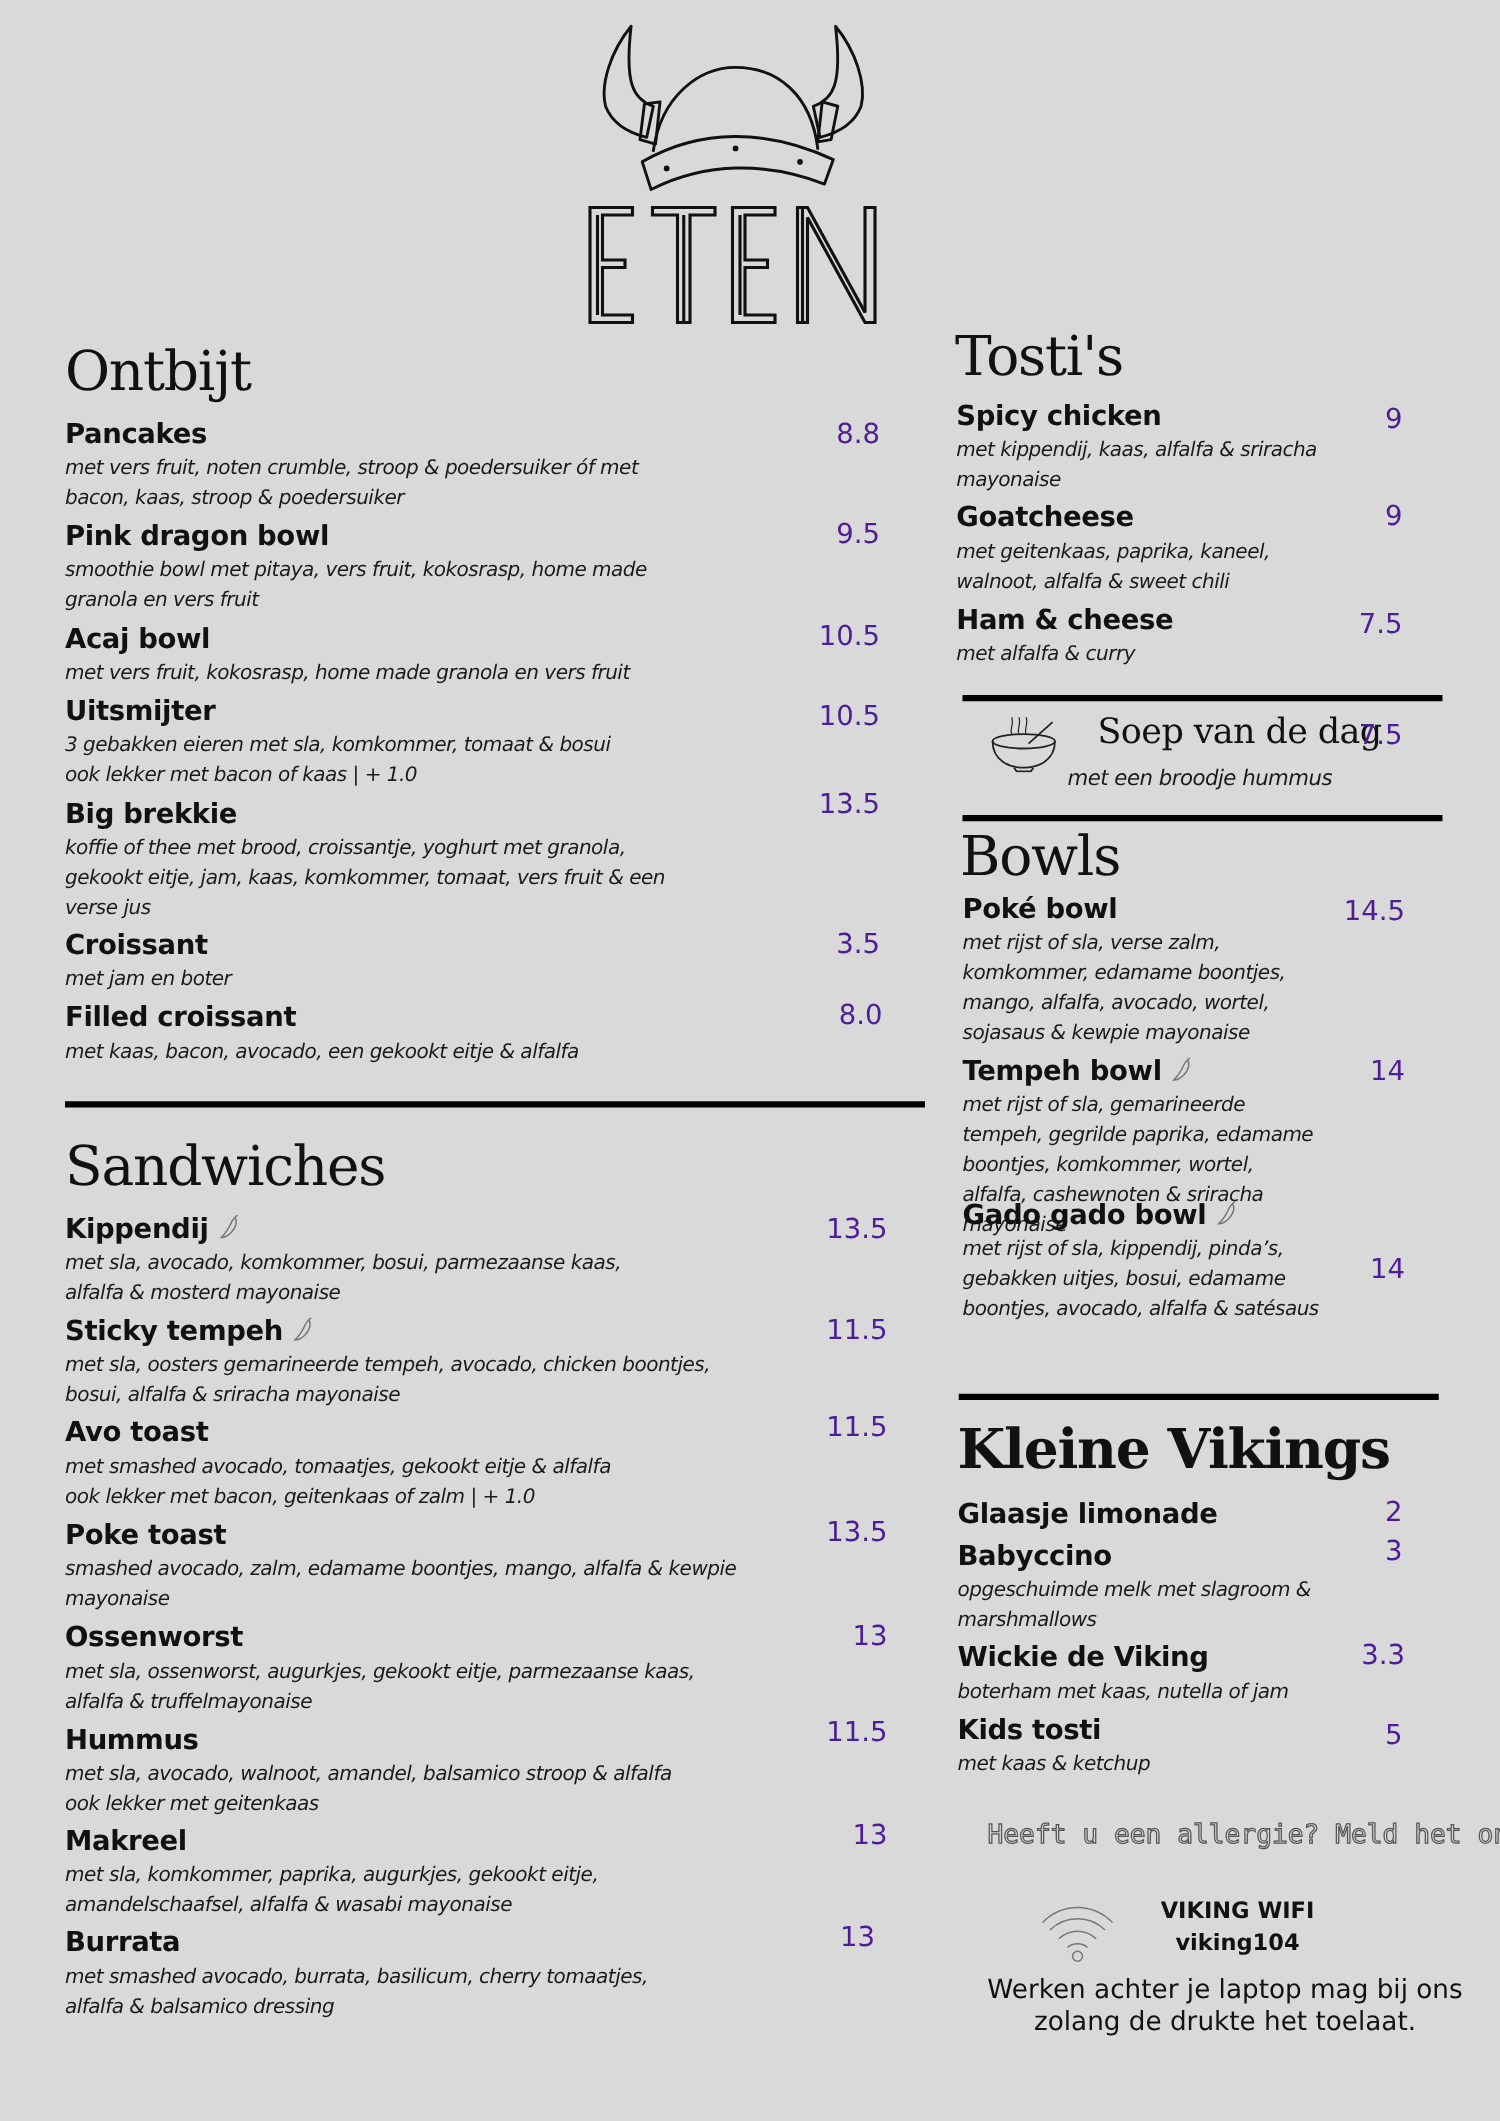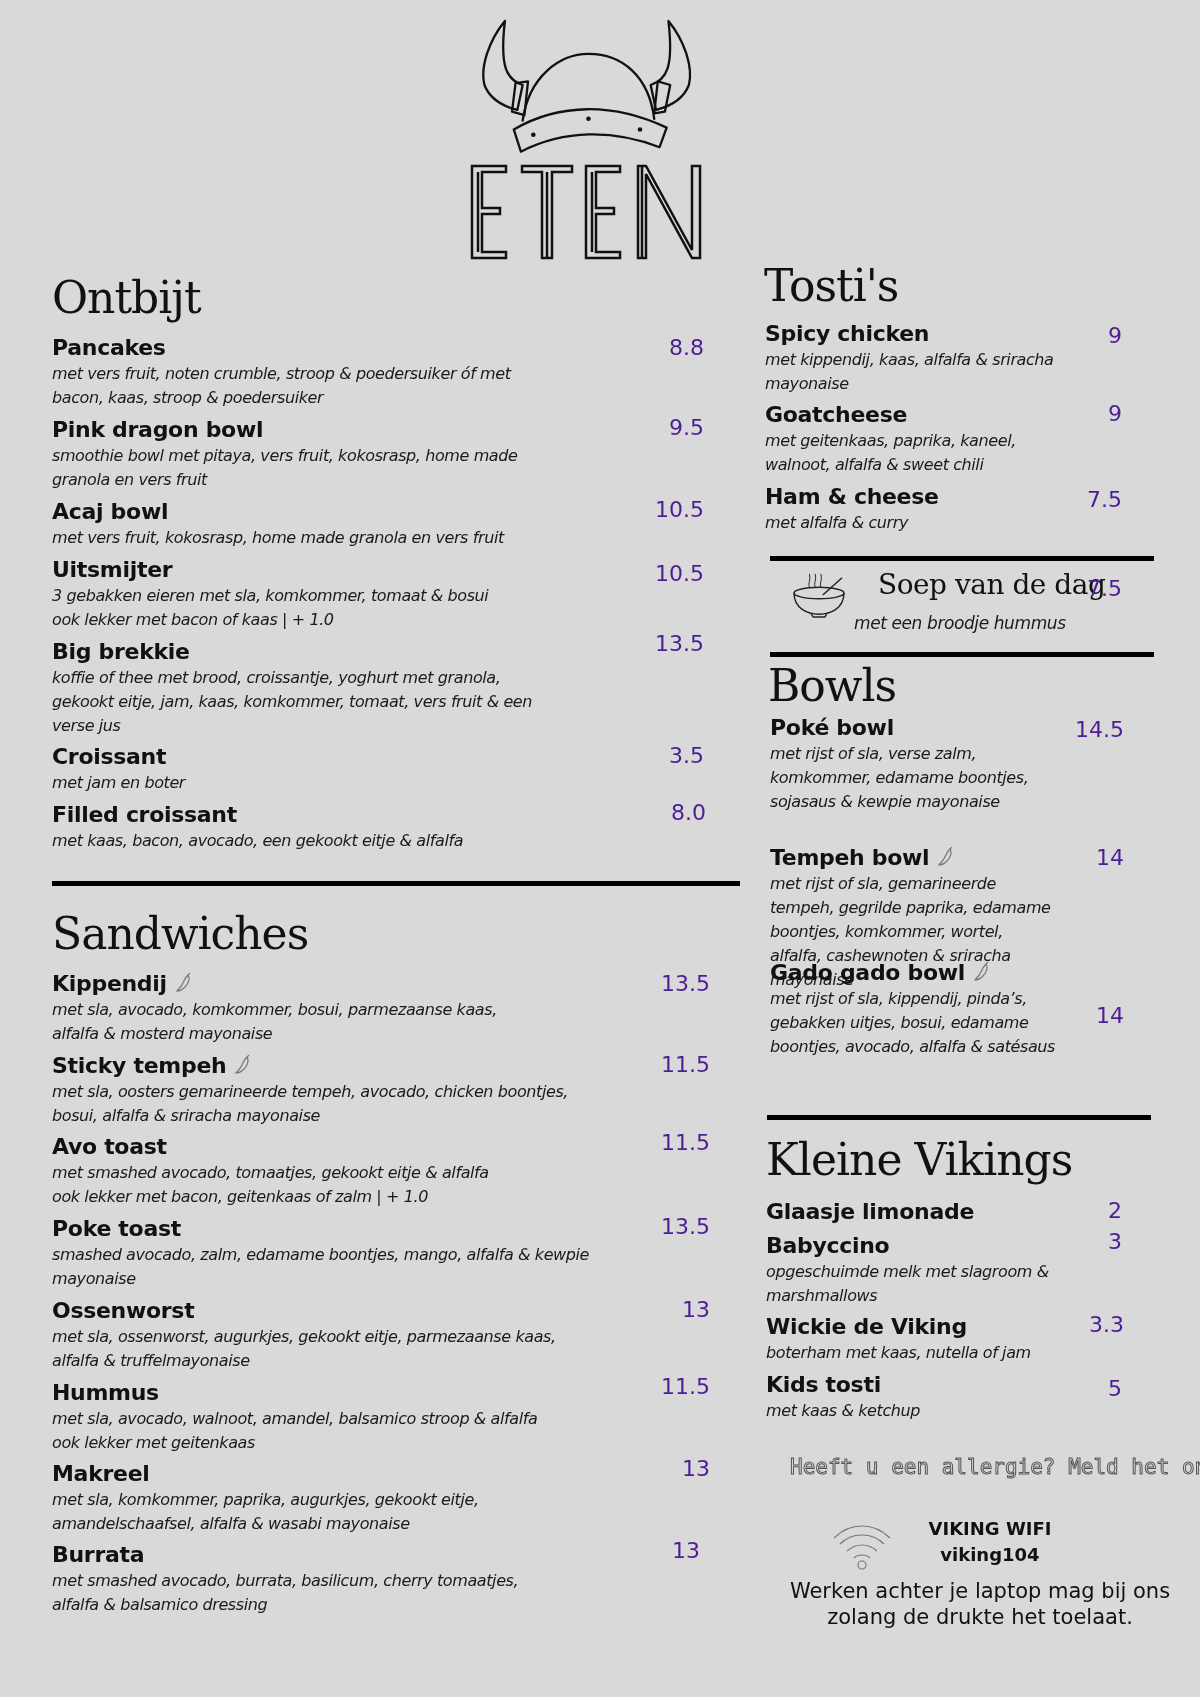--- a/index.html
+++ b/index.html
@@ -222,20 +222,21 @@
 <div class="abs item-desc" style="left:854px;top:611px;font-size:17px;">met een broodje hummus</div>
 
 <div class="divider" style="left:770px;top:652px;width:384px;"></div>
 
 <div class="section-title" style="left:768px;top:664px;">Bowls</div>
 
 <div class="item" style="left:770px;top:714px;width:400px;">
   <div class="item-name">Poké bowl</div>
   <div class="item-desc">met rijst of sla, verse zalm,</div>
   <div class="item-desc">komkommer, edamame boontjes,</div>
+  <div class="item-desc">mango, alfalfa, avocado, wortel,</div>
   <div class="item-desc">sojasaus &amp; kewpie mayonaise</div>
 </div>
 <div class="price" style="left:1040px;top:716px;width:84px;">14.5</div>
 
 <div class="item" style="left:770px;top:844px;width:400px;">
   <div class="item-name"><span>Tempeh bowl</span><svg class="chili" viewBox="0 0 18 20">
         <path d="M13 2 C15 5 14 10 10 14 C7 17 4 18 2 18 C5 15 8 11 10 6 C11 4 12 3 13 2 Z M13 2 L15 0" fill="none" stroke="#777" stroke-width="1.2"></path>
       </svg></div>
   <div class="item-desc">met rijst of sla, gemarineerde</div>
   <div class="item-desc">tempeh, gegrilde paprika, edamame</div>
@@ -250,21 +251,21 @@
         <path d="M13 2 C15 5 14 10 10 14 C7 17 4 18 2 18 C5 15 8 11 10 6 C11 4 12 3 13 2 Z M13 2 L15 0" fill="none" stroke="#777" stroke-width="1.2"></path>
       </svg></div>
   <div class="item-desc">met rijst of sla, kippendij, pinda’s,</div>
   <div class="item-desc">gebakken uitjes, bosui, edamame</div>
   <div class="item-desc">boontjes, avocado, alfalfa &amp; satésaus</div>
 </div>
 <div class="price" style="left:1040px;top:1002px;width:84px;">14</div>
 
 <div class="divider" style="left:767px;top:1115px;width:384px;"></div>
 
-<div class="section-title" style="left:766px;top:1138px;">Kleine Vikings</div>
+<div class="section-title" style="left:766px;top:1138px;font-weight:bold;">Kleine Vikings</div>
 
 <div class="item" style="left:766px;top:1198px;width:400px;">
   <div class="item-name">Glaasje limonade</div>
 </div>
 <div class="price" style="left:1040px;top:1197px;width:82px;">2</div>
 
 <div class="item" style="left:766px;top:1232px;width:400px;">
   <div class="item-name">Babyccino</div>
   <div class="item-desc">opgeschuimde melk met slagroom &amp;</div>
   <div class="item-desc">marshmallows</div>

